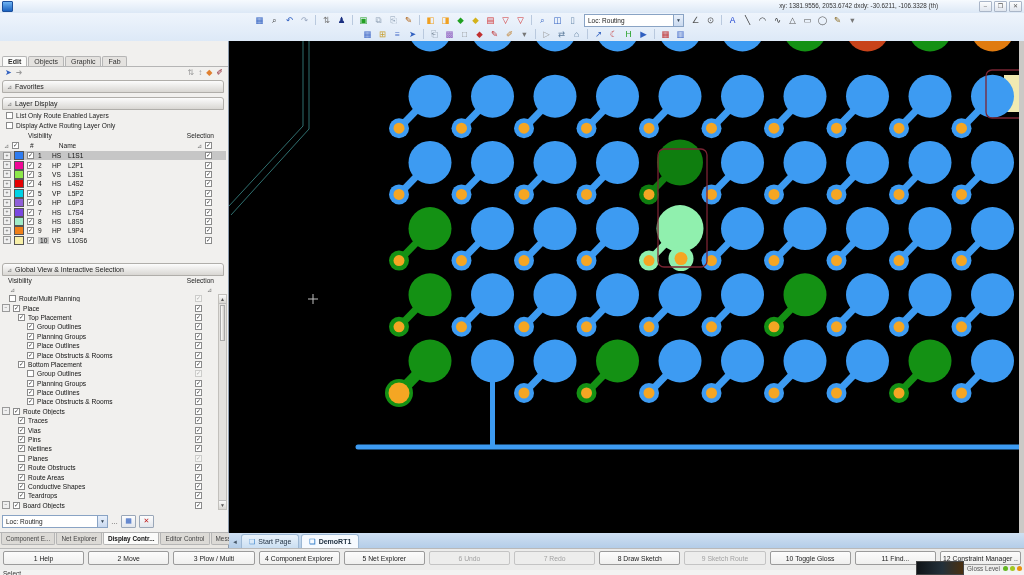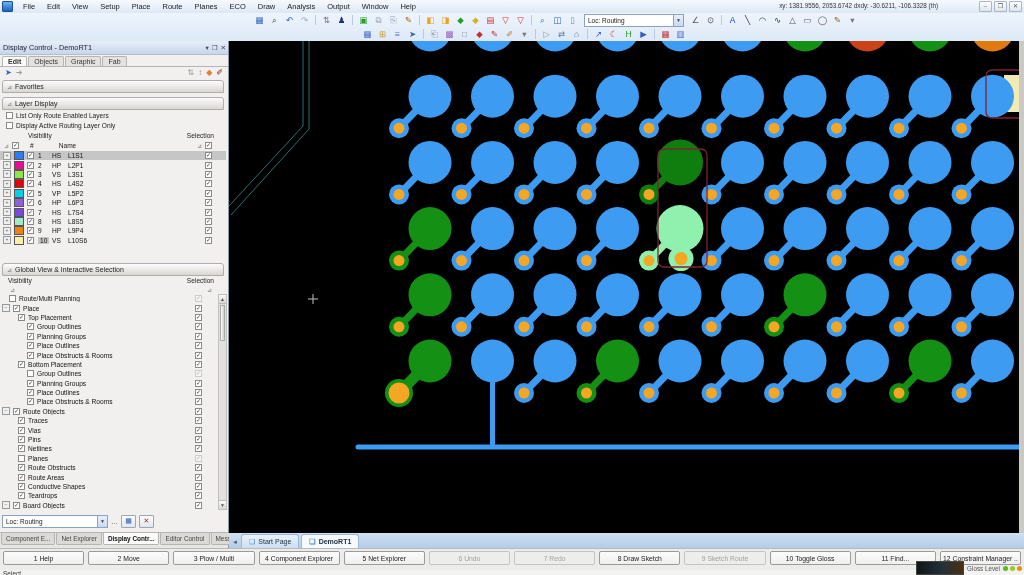--- a/index.html
+++ b/index.html
@@ -85,35 +85,20 @@
   #gloss{position:absolute;right:2px;top:561px;height:14px;display:flex;align-items:center;gap:3px;z-index:6;}
   #gloss .thumb{width:46px;height:12px;background:linear-gradient(90deg,#101418,#23303a 55%,#4a3010);border:1px solid #444;}
   #gloss .gl{font-size:6.3px;color:#555;}
   #gloss .dot{width:5px;height:5px;border-radius:50%;}
 </style>
 </head>
 <body>
 
 <div id="menubar">
   <span class="appicon"></span>
-  <span style="display:flex;">
-      <span class="mi">File</span>
-      <span class="mi">Edit</span>
-      <span class="mi">View</span>
-      <span class="mi">Setup</span>
-      <span class="mi">Place</span>
-      <span class="mi">Route</span>
-      <span class="mi">Planes</span>
-      <span class="mi">ECO</span>
-      <span class="mi">Draw</span>
-      <span class="mi">Analysis</span>
-      <span class="mi">Output</span>
-      <span class="mi">Window</span>
-      <span class="mi">Help</span>
-    </span>
 </div>
 <div id="coord">xy: 1381.9556, 2053.6742   dxdy: -30.6211, -106.3328   (th)</div>
 <div id="winbtns">
     <span>–</span>
     <span>❒</span>
     <span>✕</span>
   </div>
 
 <div id="toolbars">
   <div class="tbrow" id="tbrow1">
@@ -180,28 +165,20 @@
       <span class="tbi" style="color: rgb(192, 48, 48);">☾</span>
       <span class="tbi" style="color: rgb(35, 160, 35);">H</span>
       <span class="tbi" style="color: rgb(47, 95, 192);">▶</span>
       <span class="tbsep"></span>
       <span class="tbi" style="color: rgb(192, 48, 48);">▦</span>
       <span class="tbi" style="color: rgb(64, 104, 200);">▥</span>
     </div>
 </div>
 
 <div id="panel">
-  <div class="p-title">
-    <span>Display Control - DemoRT1</span>
-    <span class="btns">
-        <span>▾</span>
-        <span>❐</span>
-        <span>✕</span>
-      </span>
-  </div>
   <div class="p-tabs">
       <span class="p-tab act">Edit</span>
       <span class="p-tab">Objects</span>
       <span class="p-tab">Graphic</span>
       <span class="p-tab">Fab</span>
     </div>
   <div class="p-tools">
       <span style="color: rgb(47, 95, 192);">➤</span>
       <span style="color: rgb(154, 154, 154);">➜</span>
       <span class="sp"></span>

